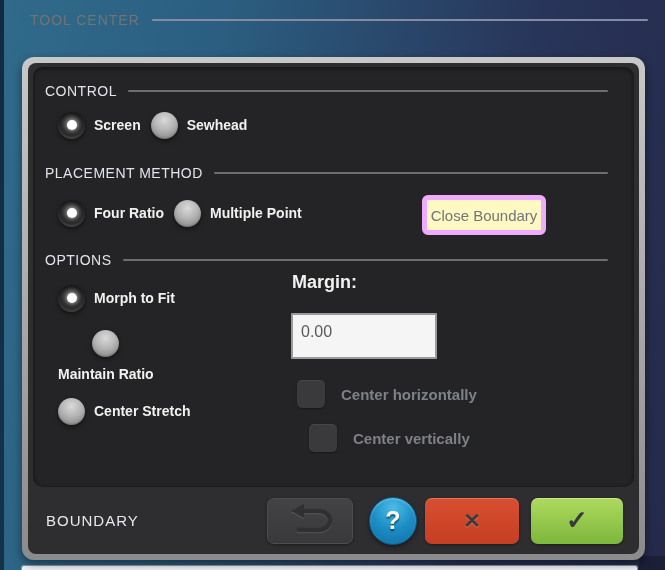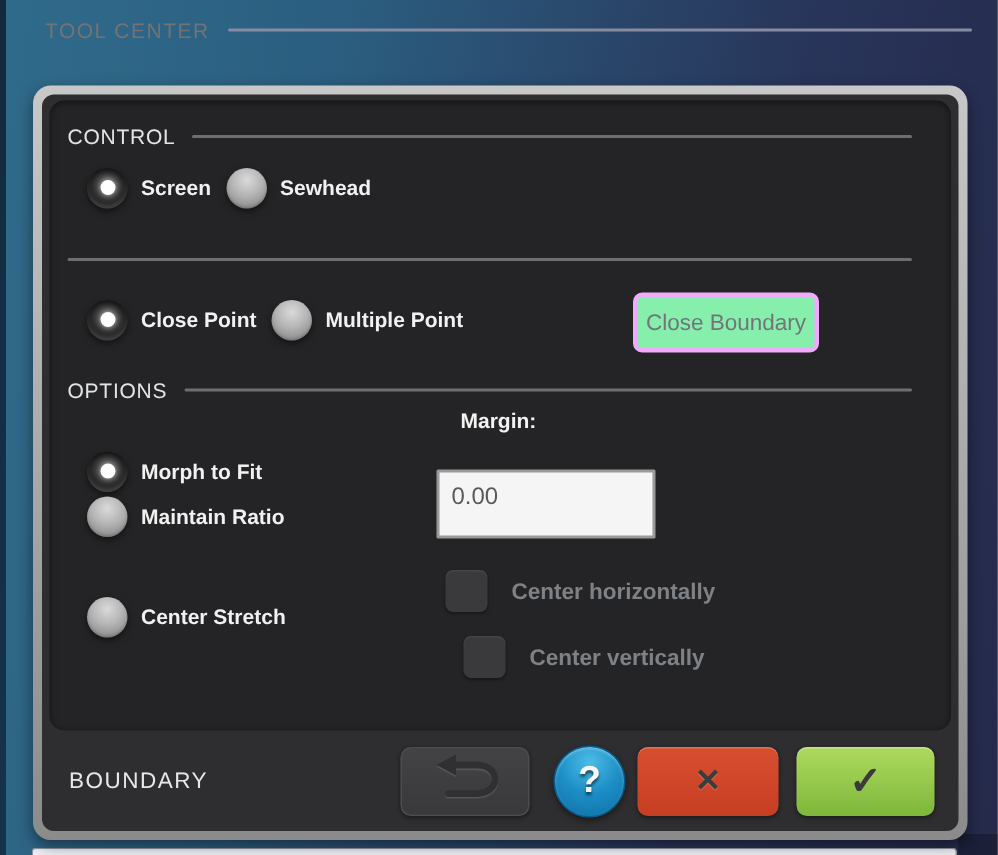--- a/index.html
+++ b/index.html
@@ -41,27 +41,27 @@
     box-shadow:0 2px 4px rgba(0,0,0,.5),inset 0 -1px 2px rgba(0,0,0,.2);}
   .radio.on{background:radial-gradient(circle at 50% 32%,#474747 0%,#27272 8 65%,#202021 100%);
     background:radial-gradient(circle at 50% 32%,#474747 0%,#272728 65%,#202021 100%);
     box-shadow:0 2px 4px rgba(0,0,0,.5),inset 0 -2px 3px rgba(255,255,255,.16),inset 0 2px 4px rgba(0,0,0,.75);}
   .radio .dot{display:none;}
   .radio.on .dot{display:block;position:absolute;left:50%;top:50%;width:10px;height:10px;
     margin:-5px 0 0 -5px;border-radius:50%;background:#fff;box-shadow:0 0 5px rgba(255,255,255,.85);}
   .radio-label{font-size:14px;font-weight:bold;color:#f1f1f1;white-space:nowrap;}
   
   .btn-close-boundary{position:absolute;left:389px;top:128px;width:124px;height:40px;
-    background:#86efac;border:3px solid #f0abfc;border-radius:6px;box-sizing:border-box;
+    background:#fef9c3;border:5px solid #f0abfc;border-radius:6px;box-sizing:border-box;
     color:#71757a;font-size:15px;display:flex;align-items:center;justify-content:center;}
   
-  #opt-morph{left:25px;top:217px;margin-top:16px;}
-  #opt-ratio{left:25px;top:263px;}
+  #opt-morph{left:25px;top:217px;}
+  #opt-ratio{left:25px;top:263px;flex-direction:column;}
   #opt-stretch{left:25px;top:310px;margin-top:20px;}
-  .margin-label{position:absolute;left:274px;top:205px;font-size:14px;font-weight:bold;color:#f2f2f2;}
+  .margin-label{position:absolute;left:259px;top:205px;font-size:18px;font-weight:bold;color:#f2f2f2;}
   .margin-input{position:absolute;left:258px;top:246px;width:146px;height:46px;box-sizing:border-box;
     background:#f5f5f5;border:2px solid #9a9a9a;border-radius:1px;
     font-family:"Liberation Sans",sans-serif;font-size:16px;color:#5a5a5a;padding:0 6px 8px 8px;}
   .check-row{position:absolute;display:flex;align-items:center;gap:16px;cursor:pointer;}
   #check-h{left:264px;top:313px;}
   #check-v{left:264px;top:357px;padding-left:12px;}
   .checkbox{width:28px;height:28px;border-radius:5px;background:#3a3a3d;flex:none;
     box-shadow:inset 0 1px 1px rgba(255,255,255,.07),0 1px 2px rgba(0,0,0,.35);}
   .check-label{font-size:15px;font-weight:600;color:#7e8185;white-space:nowrap;}
   
@@ -120,28 +120,29 @@
             </span>
           <span class="radio-label">Screen</span>
         </div>
         <div class="radio-item">
           <span class="radio off"></span>
           <span class="radio-label">Sewhead</span>
         </div>
       </div>
 
       <div class="sec-header" id="hdr-placement">
+        <span class="txt">PLACEMENT METHOD</span>
         <div class="rule"></div>
       </div>
       <div class="row" id="row-placement">
         <div class="radio-item">
           <span class="radio on">
               <span class="dot"></span>
             </span>
-          <span class="radio-label">Close Point</span>
+          <span class="radio-label">Four Ratio</span>
         </div>
         <div class="radio-item">
           <span class="radio off"></span>
           <span class="radio-label">Multiple Point</span>
         </div>
       </div>
       <div class="btn-close-boundary">
         <span>Close Boundary</span>
       </div>
 

